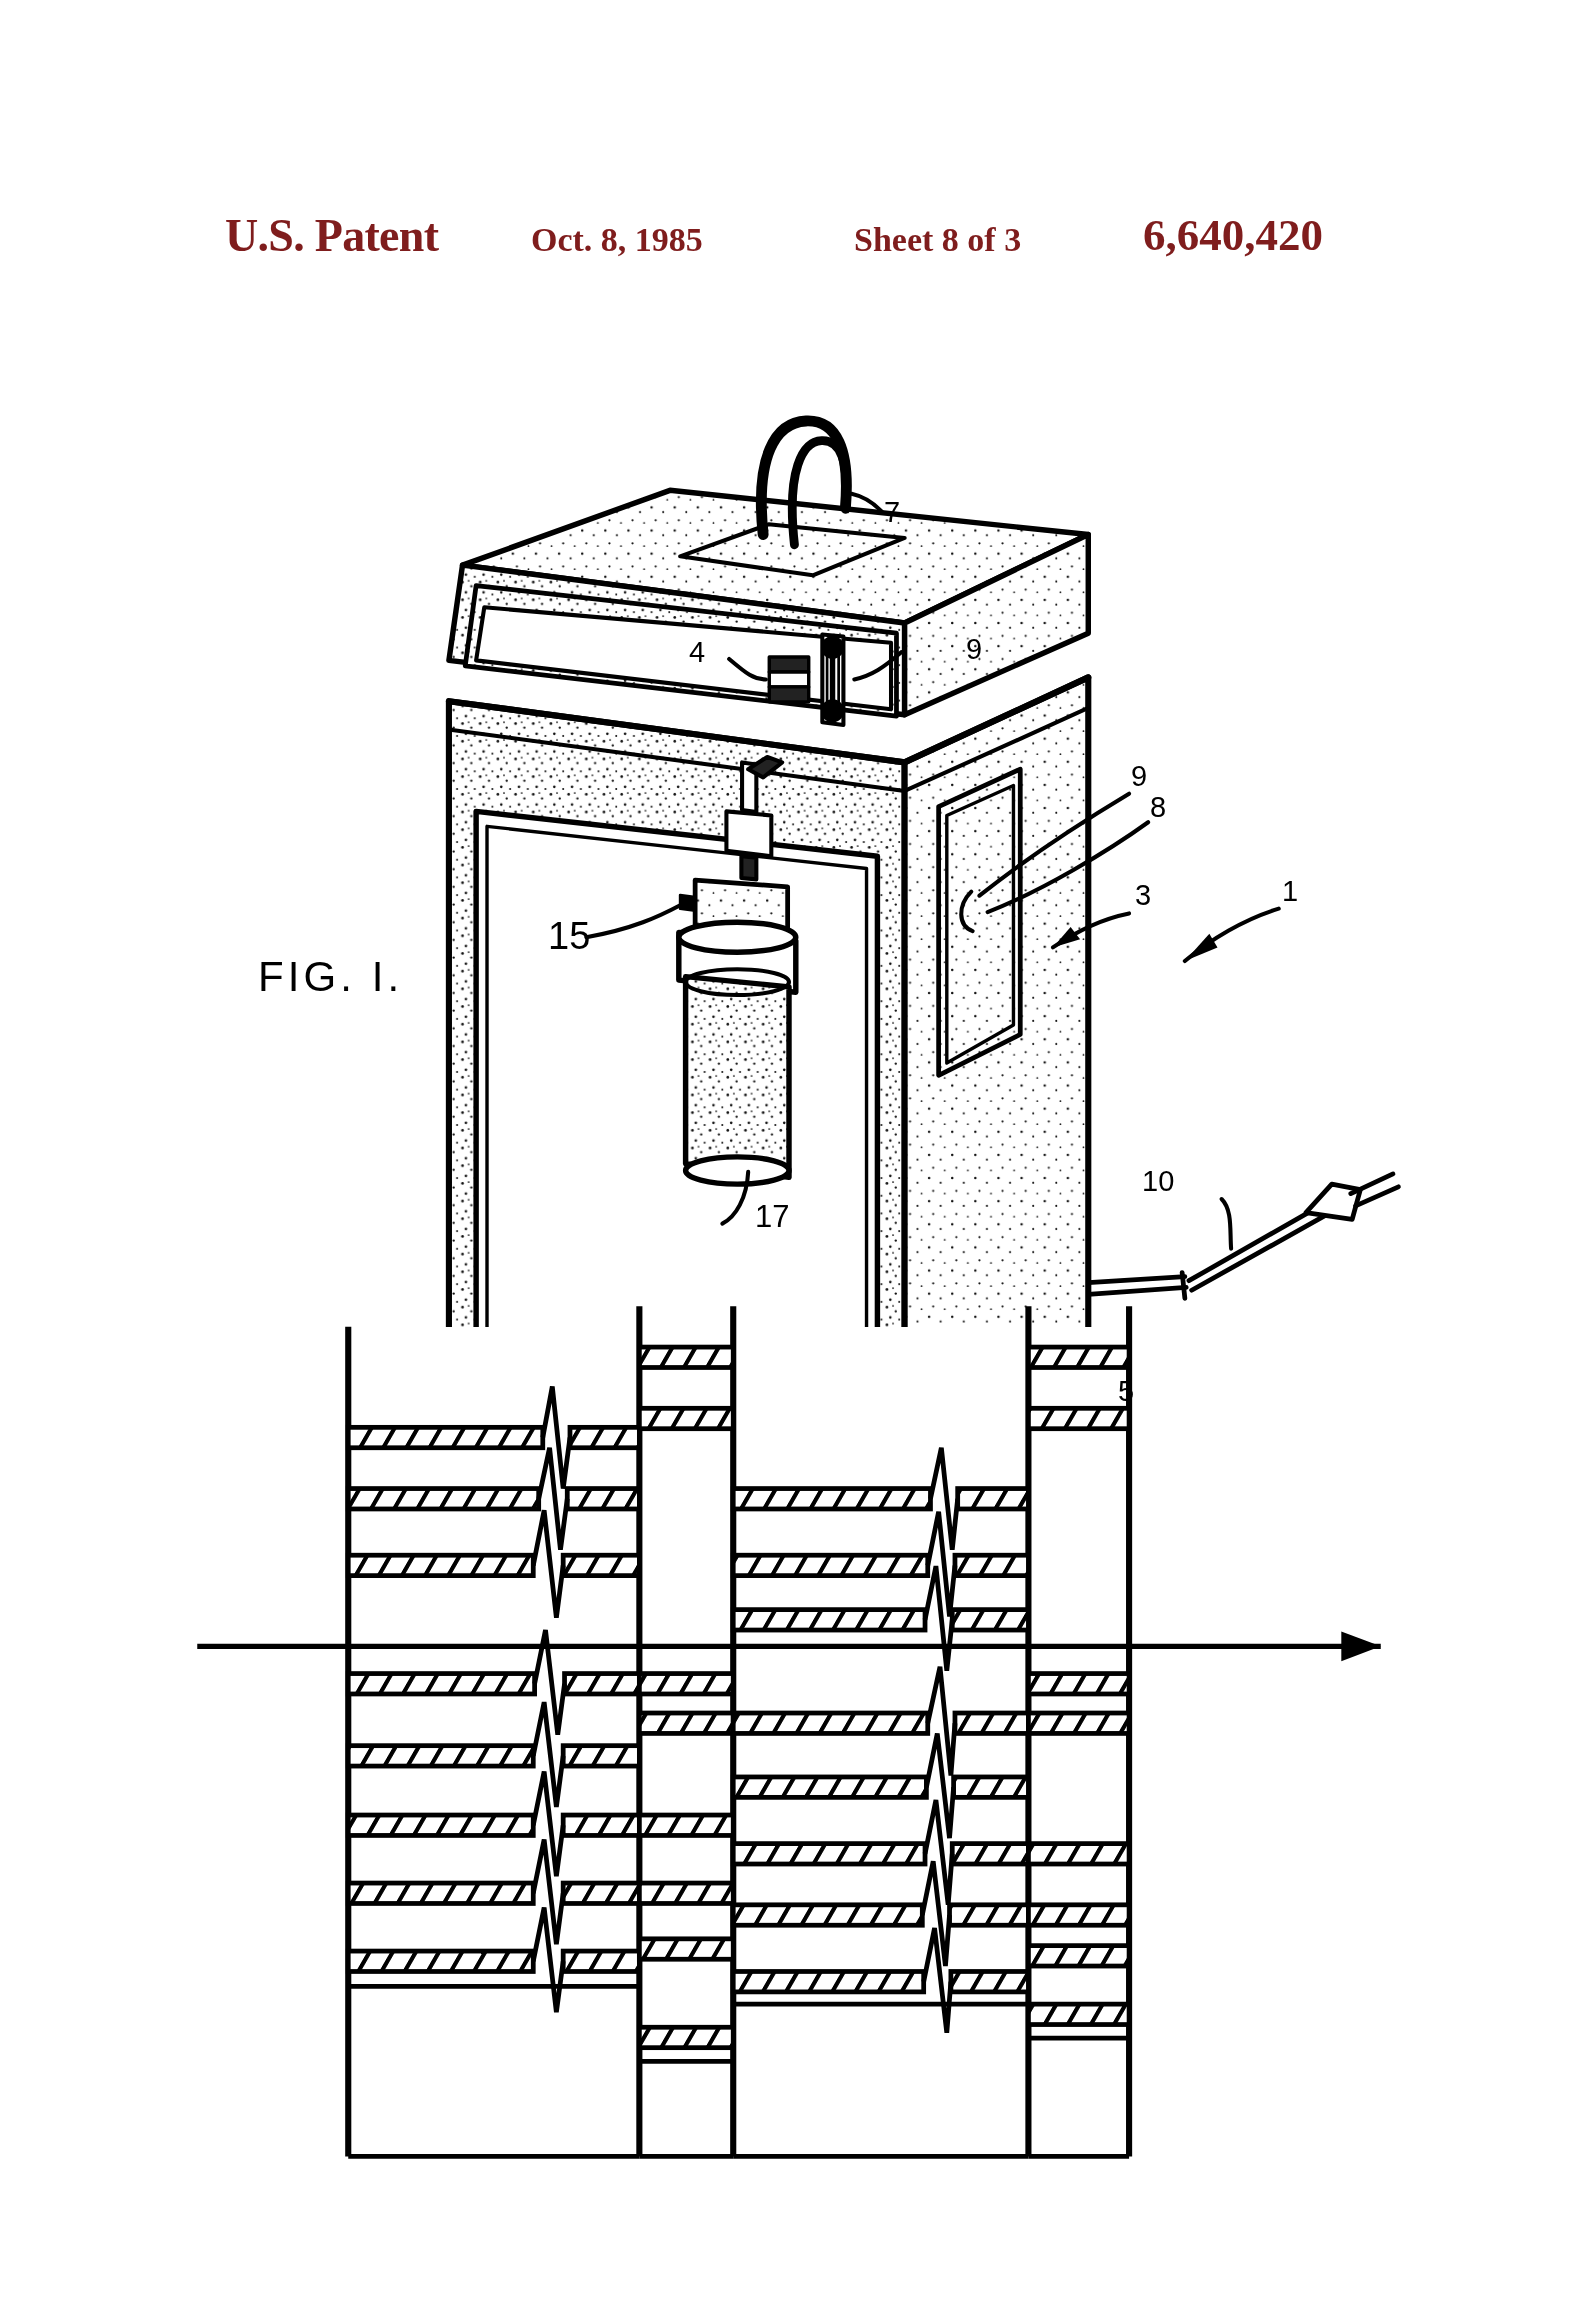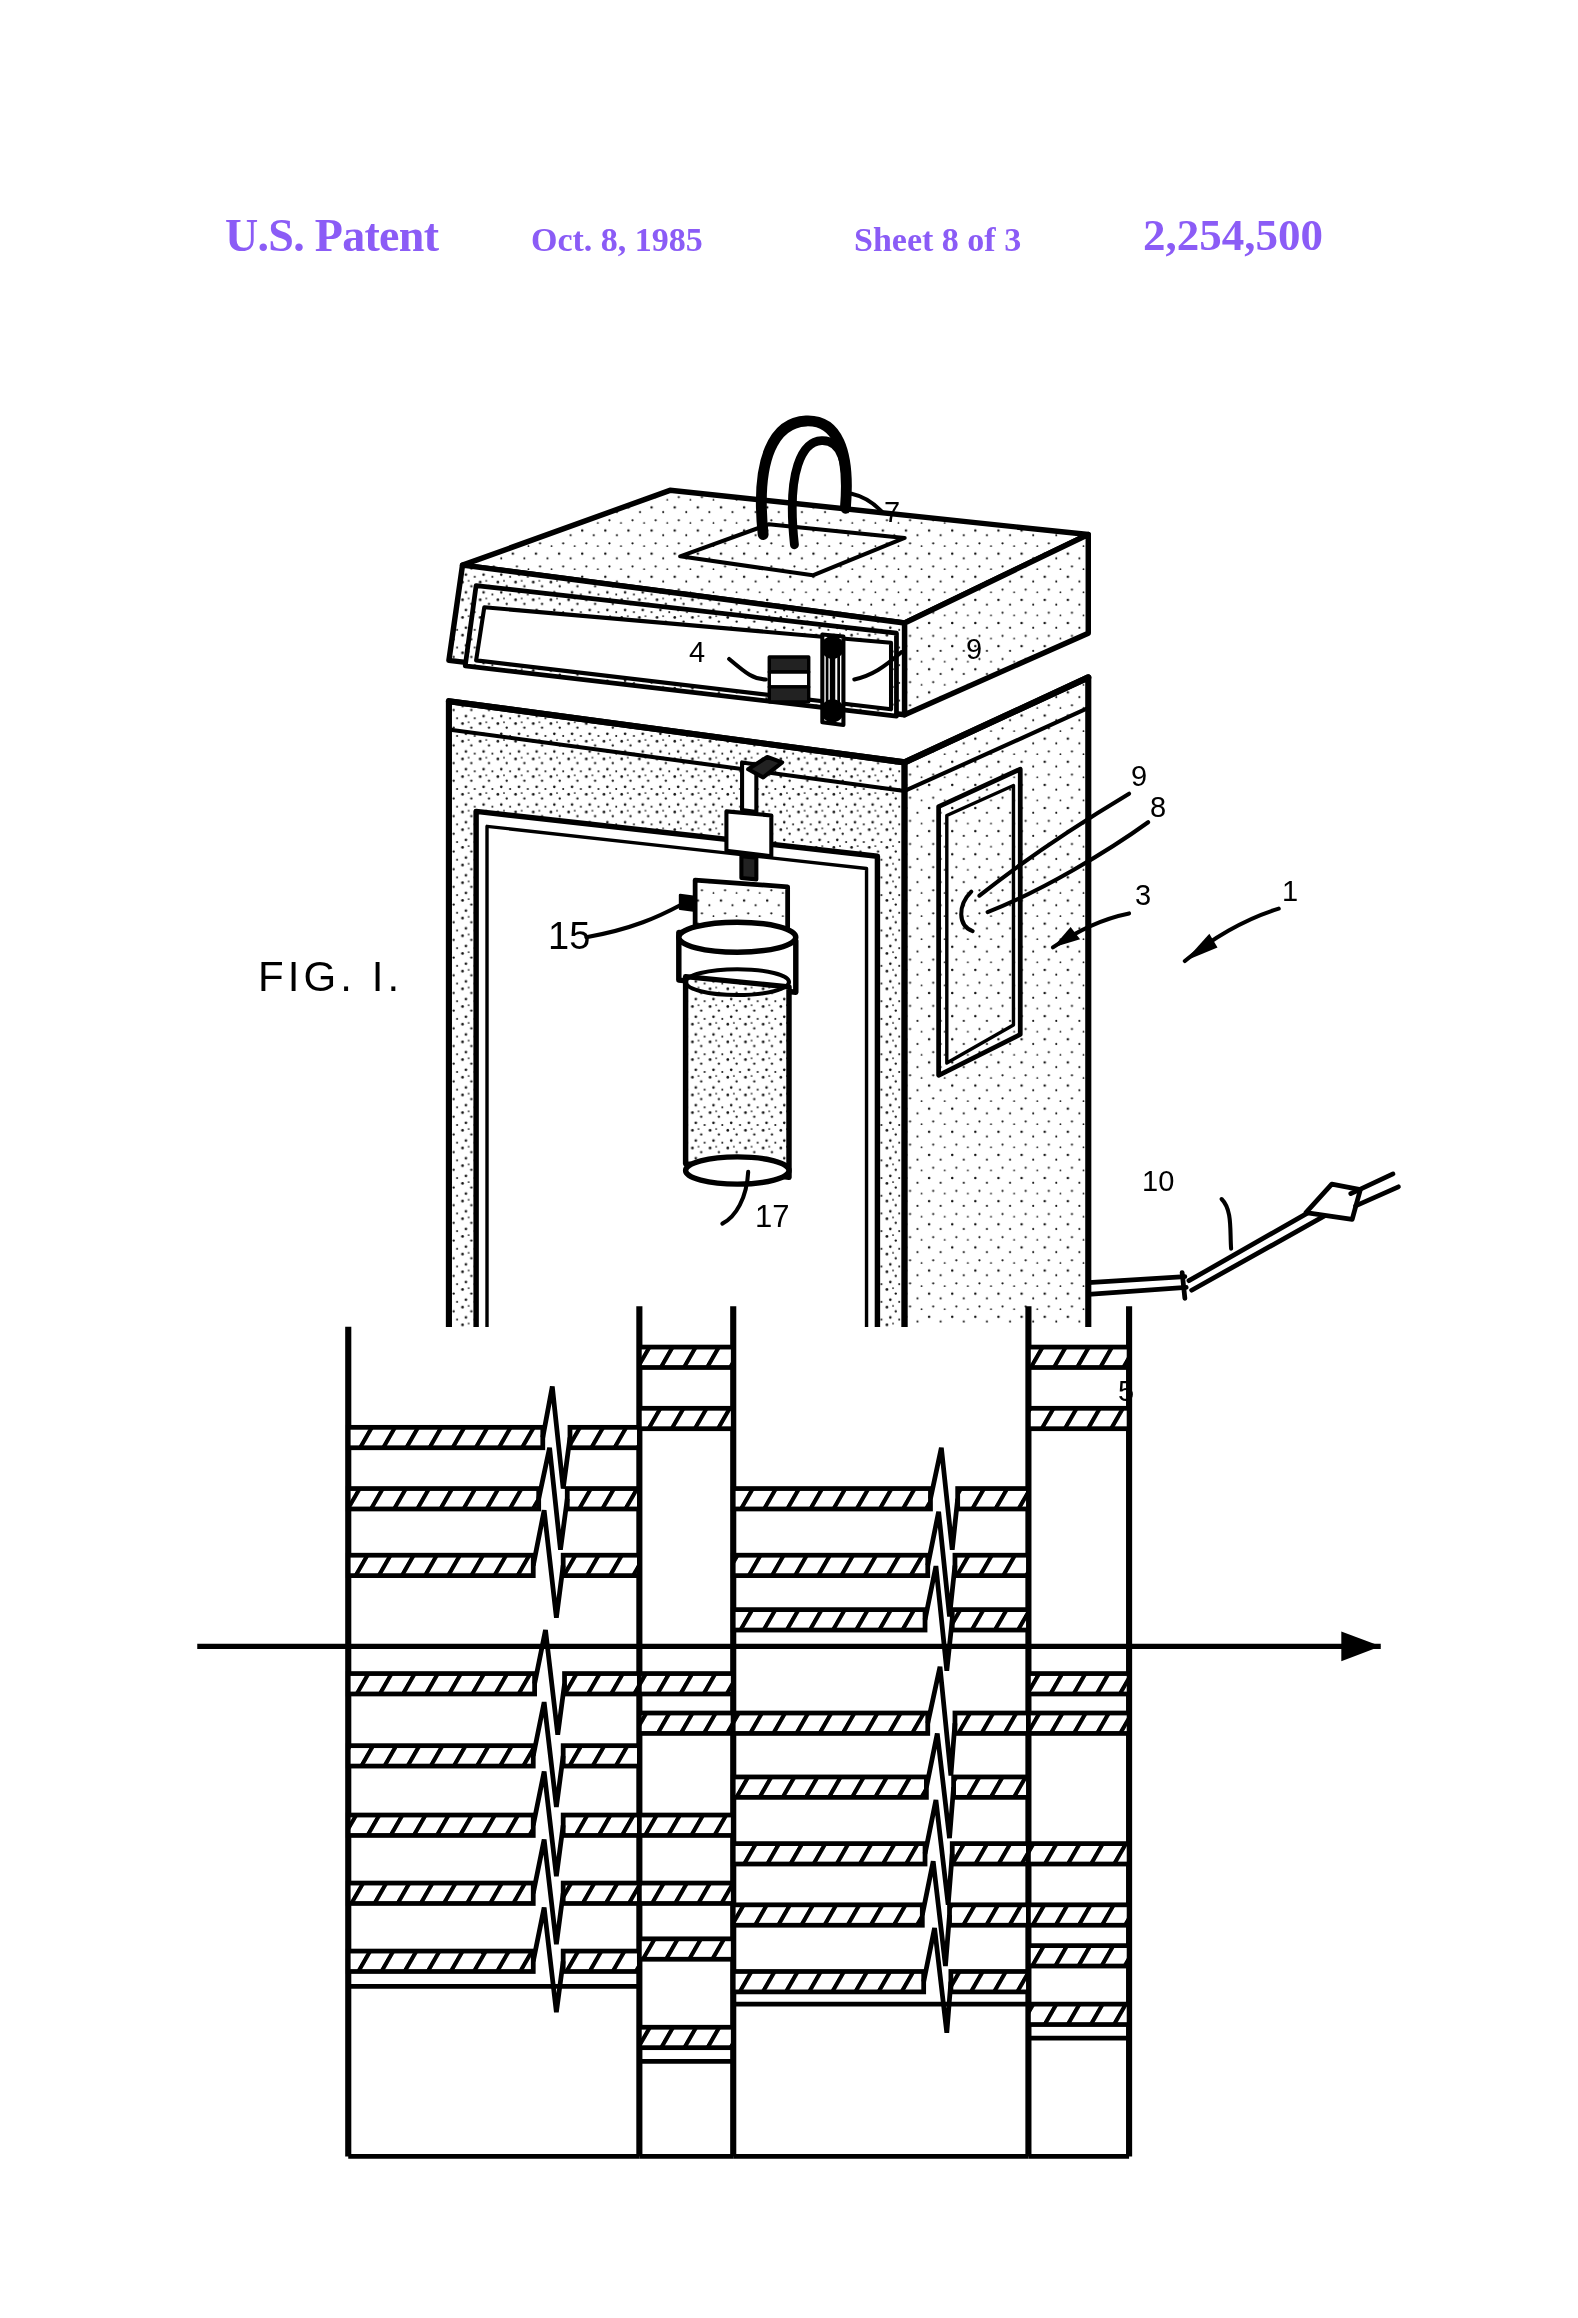--- a/index.html
+++ b/index.html
@@ -2,21 +2,21 @@
 <html style="font-size:11px"><head>
 <meta charset="utf-8">
 <style>
   html,body{margin:0;padding:0;background:#ffffff;}
   body{width:1578px;height:2319px;position:relative;
        font-family:"Liberation Sans",sans-serif;color:#000;overflow:hidden;}
 
   
   #patent-header{position:absolute;left:0;top:102px;width:1578px;height:95px;}
   #patent-header .hdr{position:absolute;font-family:"Liberation Serif",serif;
-       font-weight:bold;color:#8b5cf6;white-space:nowrap;}
+       font-weight:bold;color:#7f1d1d;white-space:nowrap;}
   #hdr-office{left:225px;top:107px;font-size:46px;letter-spacing:-0.7px;}
   #hdr-date{left:531px;top:119px;font-size:34px;}
   #hdr-sheet{left:854px;top:119px;font-size:34px;}
   #hdr-number{left:1143px;top:107px;font-size:45px;letter-spacing:0px;}
 
   
   #fig1-wrap{position:absolute;left:0;top:225px;width:1578px;height:1089px;}
   #fig1-label{position:absolute;left:245px;top:728px;font-size:42px;
       letter-spacing:4.1px;font-family:"Liberation Sans",sans-serif;margin-left:13px;}
   #fig1-svg{position:absolute;left:0;top:0;}
@@ -25,21 +25,21 @@
   #fig4-wrap{position:absolute;left:0;top:1306px;width:1578px;height:966px;}
   #fig4-svg{position:absolute;left:0;top:0;}
 </style>
 </head>
 <body>
 
 <div id="patent-header">
   <div class="hdr" id="hdr-office">U.S. Patent</div>
   <div class="hdr" id="hdr-date">Oct. 8, 1985</div>
   <div class="hdr" id="hdr-sheet">Sheet 8 of 3</div>
-  <div class="hdr" id="hdr-number">2,254,500</div>
+  <div class="hdr" id="hdr-number">6,640,420</div>
 </div>
 
 <div id="fig1-wrap">
   <div id="fig1-label">FIG. I.</div>
 
   <svg id="fig1-svg" width="1578" height="1102" viewBox="0 0 2320 1620">
     <defs>
       <pattern id="stipple" width="26" height="26" patternUnits="userSpaceOnUse">
         <rect width="26" height="26" fill="#fff"></rect>
         <circle cx="4" cy="5" r="2.0" fill="#111"></circle>

